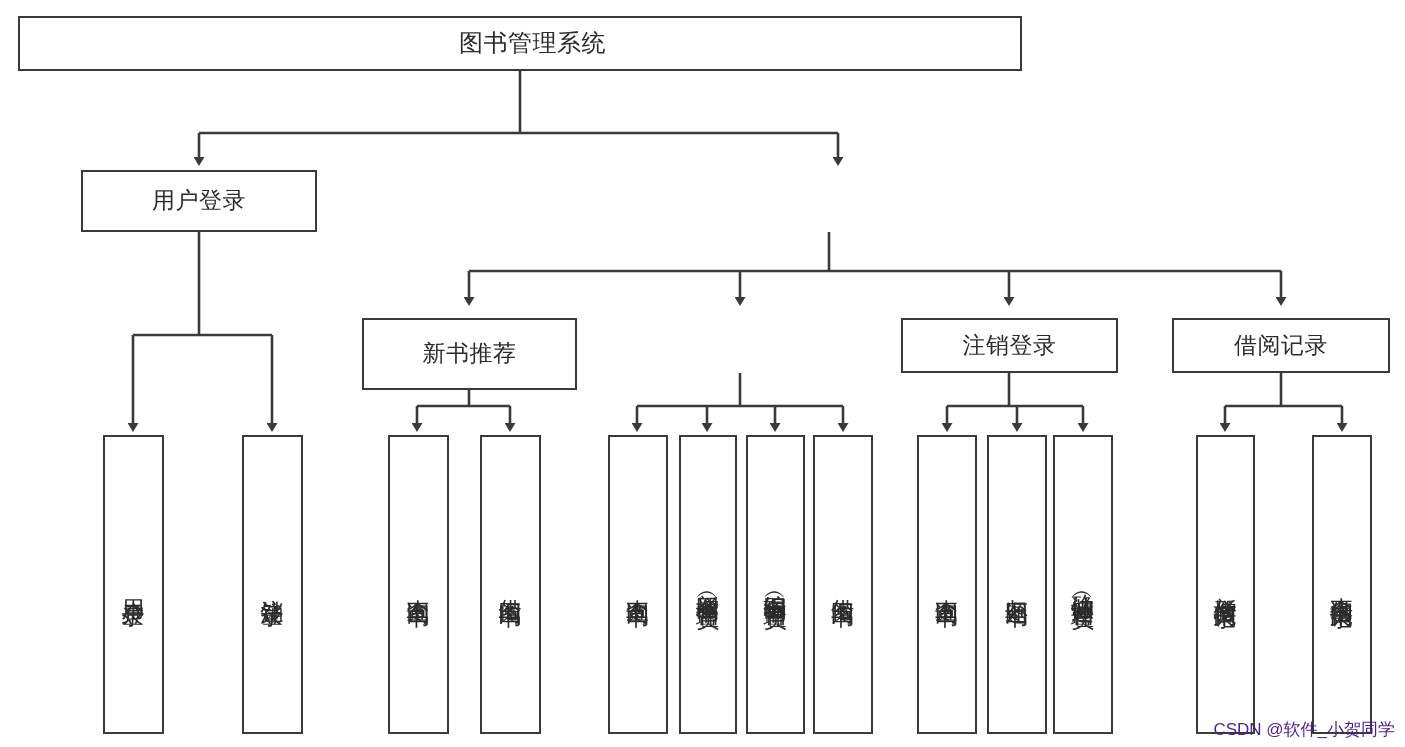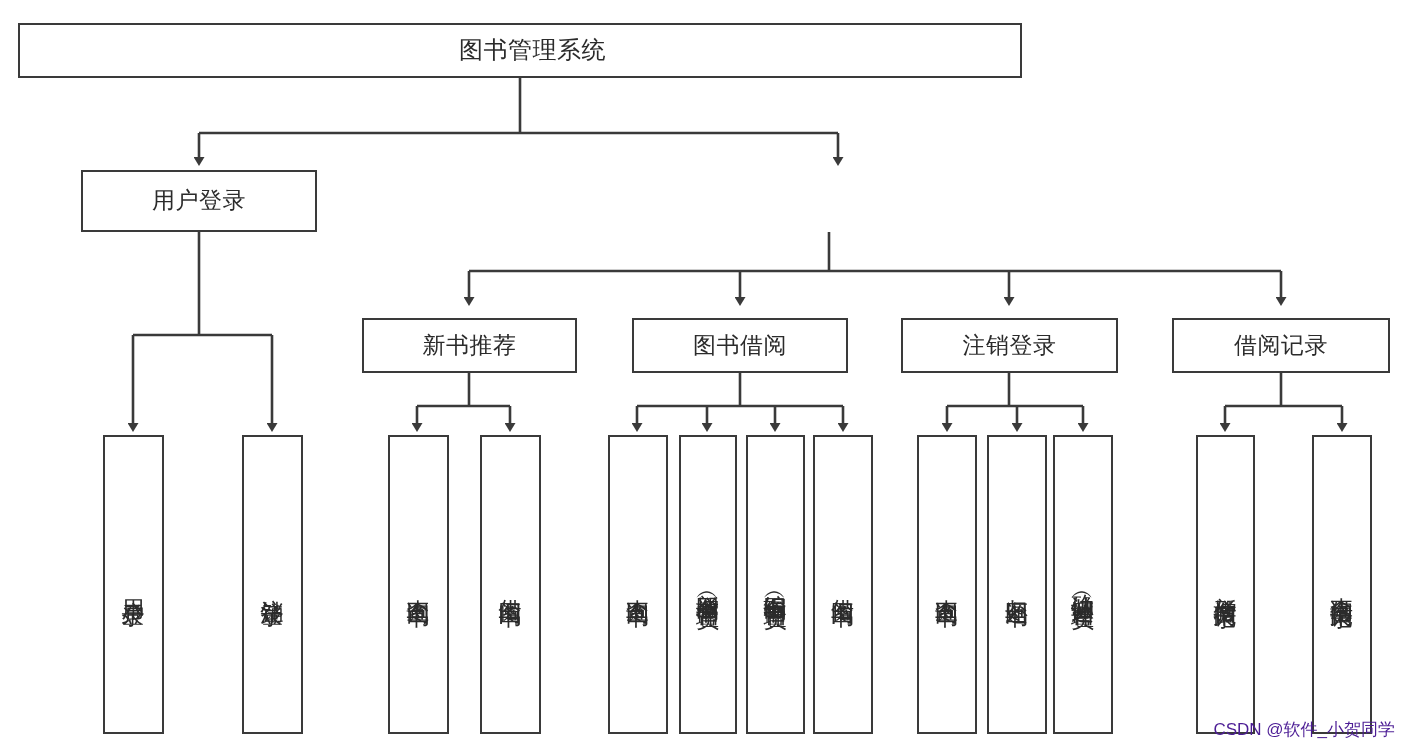--- a/index.html
+++ b/index.html
@@ -123,33 +123,30 @@
       <path d="M1017,406 L1017,424" marker-end="url(#arrow)"></path>
       <path d="M1083,406 L1083,424" marker-end="url(#arrow)"></path>
 
       <path d="M1281,373 L1281,406"></path>
       <path d="M1225,406 L1342,406"></path>
       <path d="M1225,406 L1225,424" marker-end="url(#arrow)"></path>
       <path d="M1342,406 L1342,424" marker-end="url(#arrow)"></path>
     </g>
   </svg>
 
-  <div class="node horiz root" style="left:18px; top:23px; width:1004px; height:55px;padding-left:25px;">
+  <div class="node horiz root" style="left:18px; top:16px; width:1004px; height:55px;padding-left:25px;">
     <span class="label">图书管理系统</span>
   </div>
 
   <div class="node horiz" style="left:81px; top:170px; width:236px; height:62px;">
     <span class="label">用户登录</span>
   </div>
 
-  <div class="node horiz" style="left:362px; top:318px; width:215px; height:55px;">
+  <div class="node horiz" style="left:362px; top:318px; width:215px; height:72px;">
     <span class="label">新书推荐</span>
-  </div>
-  <div class="node horiz" style="left:632px; top:318px; width:216px; height:55px;">
-    <span class="label">图书借阅</span>
   </div>
   <div class="node horiz" style="left:901px; top:318px; width:217px; height:55px;">
     <span class="label">注销登录</span>
   </div>
   <div class="node horiz" style="left:1172px; top:318px; width:218px; height:55px;">
     <span class="label">借阅记录</span>
   </div>
 
   <div class="node vert" style="left:103px; top:435px; width:61px; height:299px;">
     <span class="label">用户登录</span>

